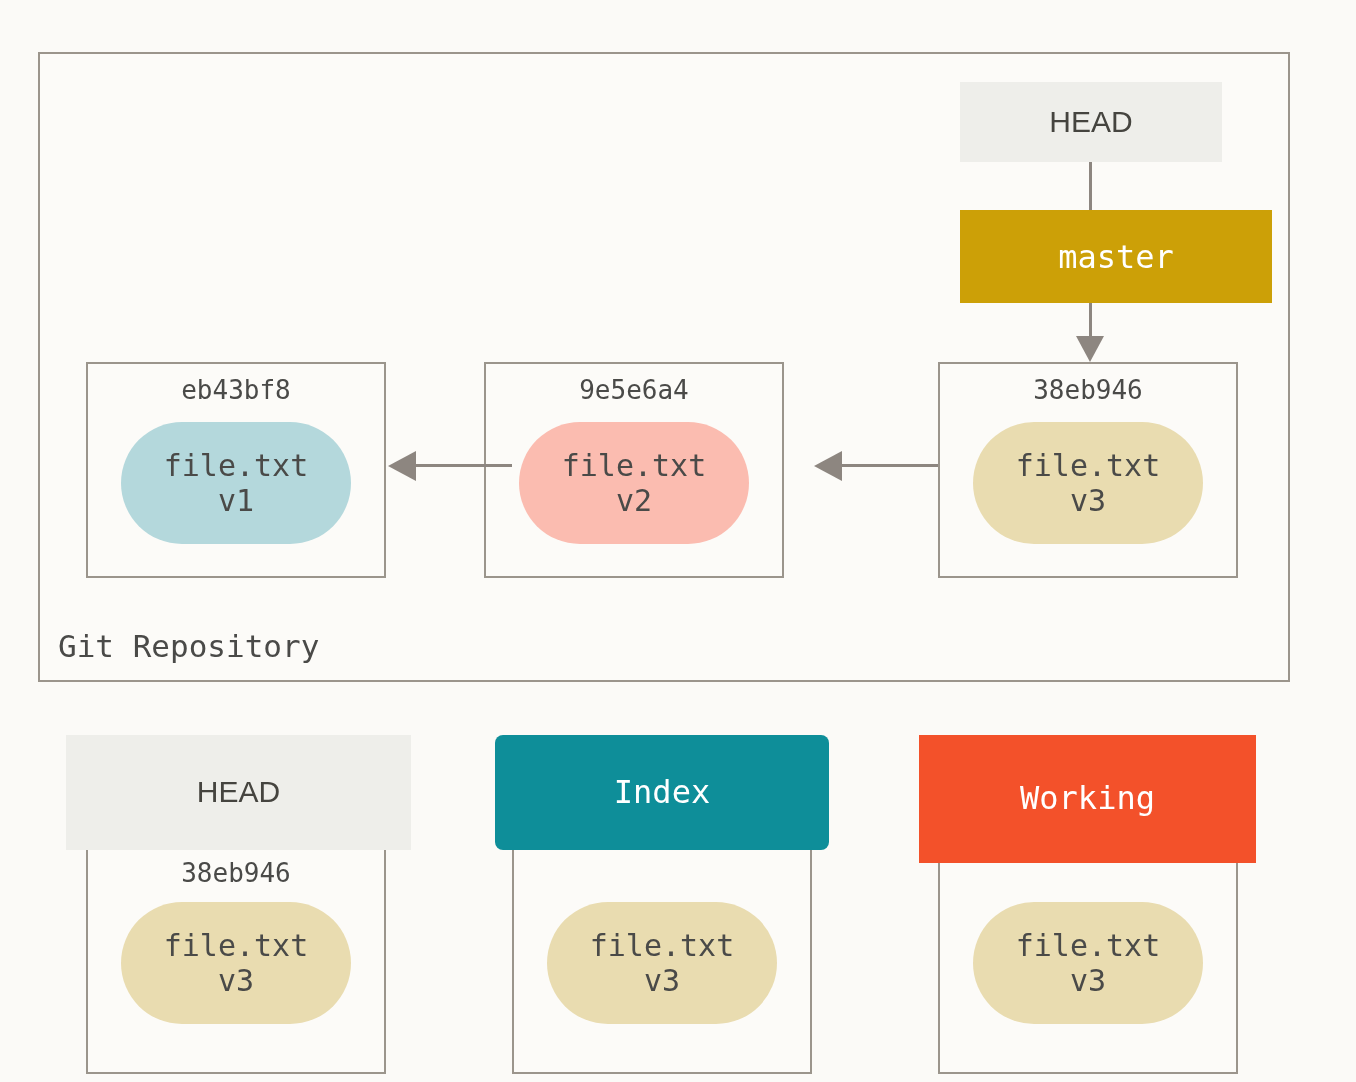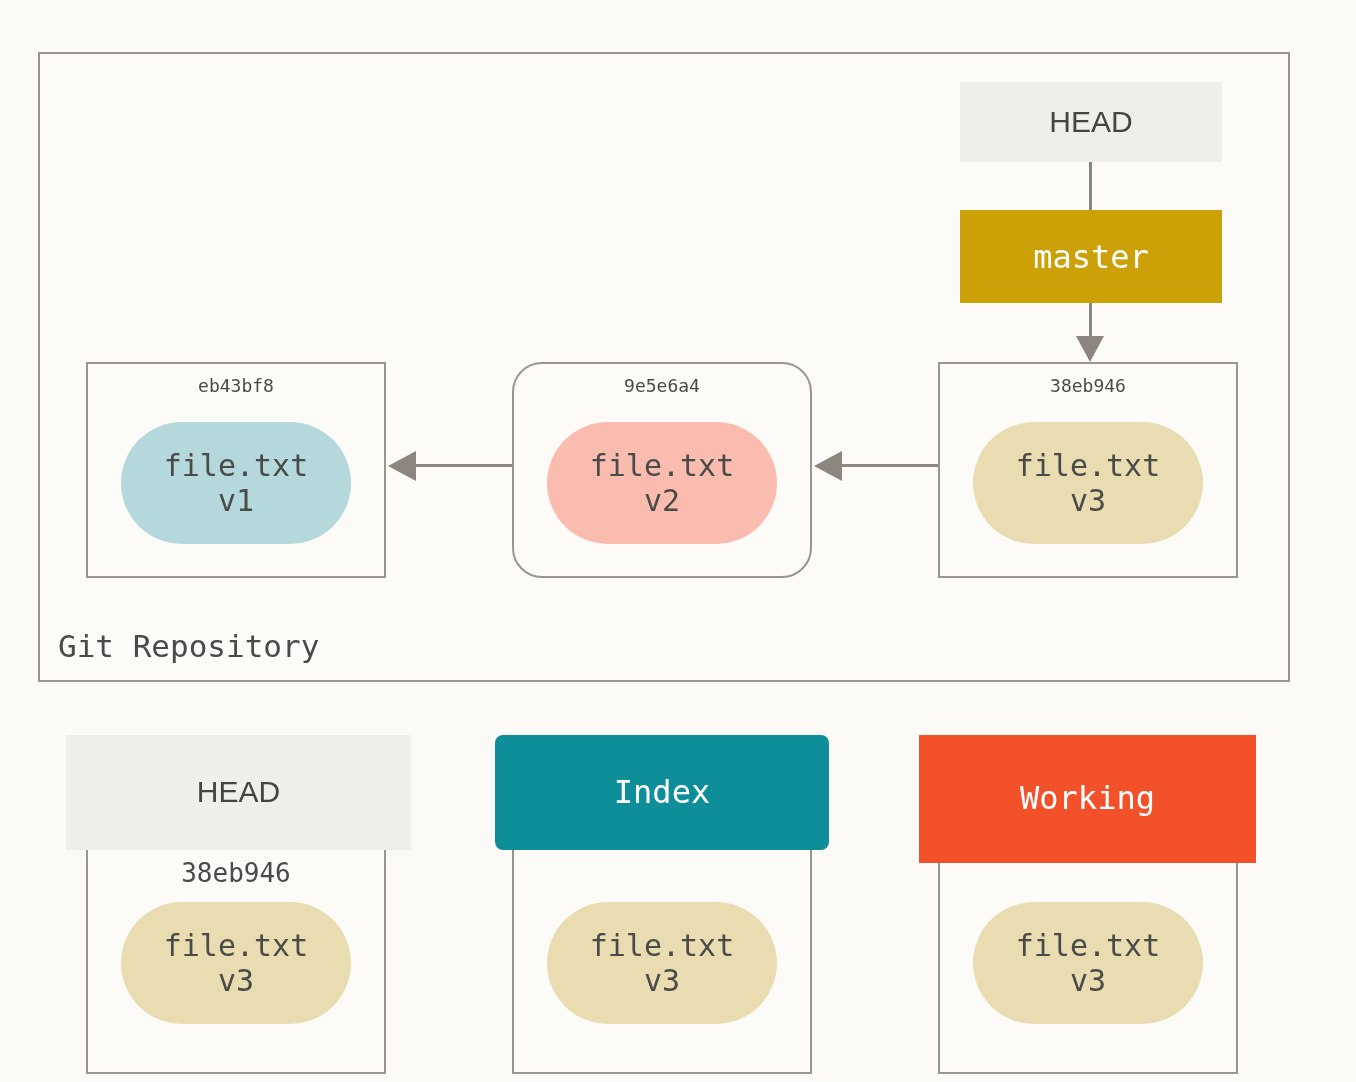--- a/index.html
+++ b/index.html
@@ -56,21 +56,21 @@
     font-size: 30px;
     color: #45443f;
     box-sizing: border-box;
   }
 
   
   .branch-ref {
     position: absolute;
     left: 960px;
     top: 210px;
-    width: 262px;
+    width: 312px;
     height: 93px;
     background: #cca007;
     display: flex;
     align-items: center;
     justify-content: center;
     font-family: "DejaVu Sans Mono", monospace;
     font-size: 32px;
     color: #ffffff;
     box-sizing: border-box;
   }
@@ -115,21 +115,21 @@
     background: #fcfbf8;
     box-sizing: border-box;
   }
   .commit-hash {
     position: absolute;
     top: 11px;
     left: 0;
     width: 100%;
     text-align: center;
     font-family: "DejaVu Sans Mono", monospace;
-    font-size: 18px;
+    font-size: 26px;
     color: #4a4a48;
   }
   .blob {
     position: absolute;
     left: 50%;
     transform: translateX(-50%);
     top: 58px;
     width: 230px;
     height: 122px;
     border-radius: 64px;
@@ -226,21 +226,21 @@
   <div class="arrow-down" style="left:1076px; top:336px;"></div>
 
   <div class="commit-box" style="left:86px;">
     <div class="commit-hash">eb43bf8</div>
     <div class="blob" style="background:#b4d8dc;">
       <span>file.txt</span>
       <span>v1</span>
     </div>
   </div>
 
-  <div class="commit-box" style="left:512px;border-radius:30px;">
+  <div class="commit-box" style="left:484px;">
     <div class="commit-hash">9e5e6a4</div>
     <div class="blob" style="background:#fbbcb0;">
       <span>file.txt</span>
       <span>v2</span>
     </div>
   </div>
 
   <div class="commit-box" style="left:938px;">
     <div class="commit-hash">38eb946</div>
     <div class="blob" style="background:#e9dcb0;">

